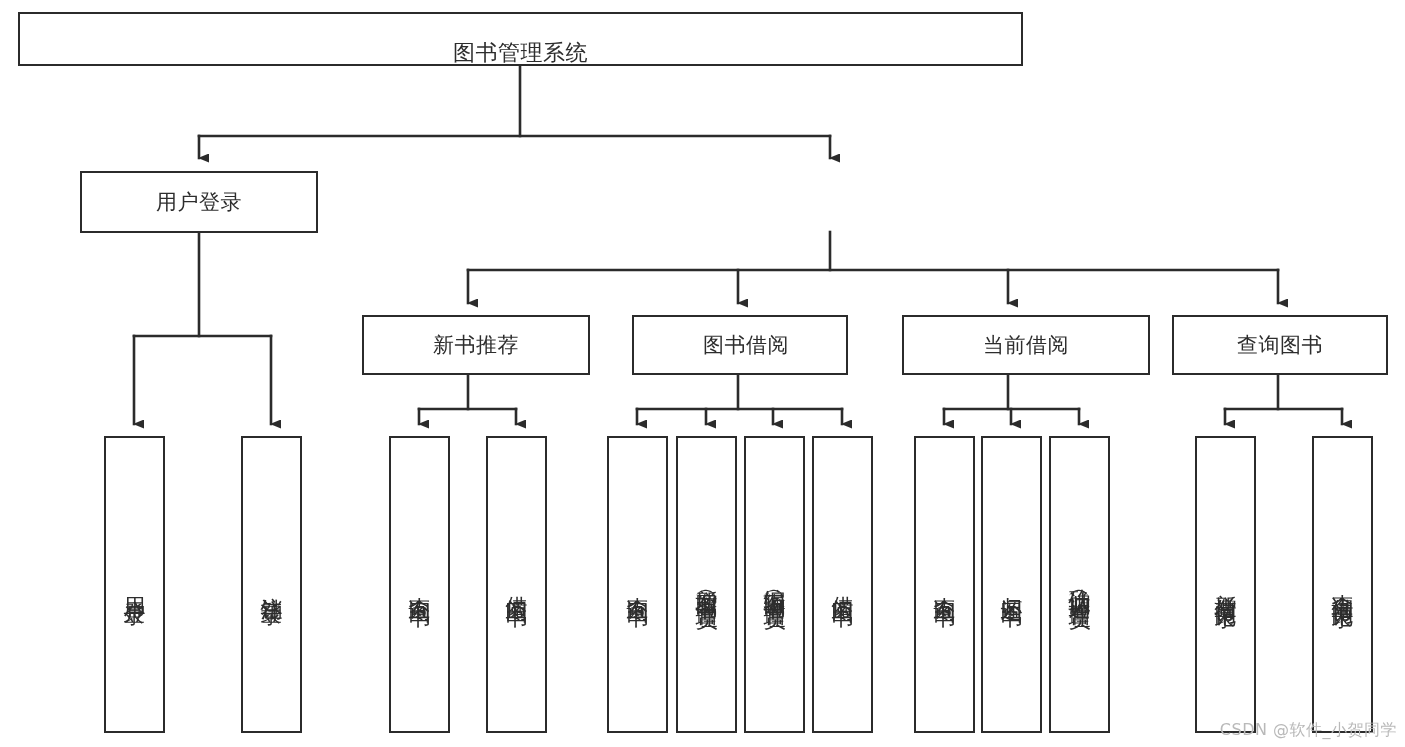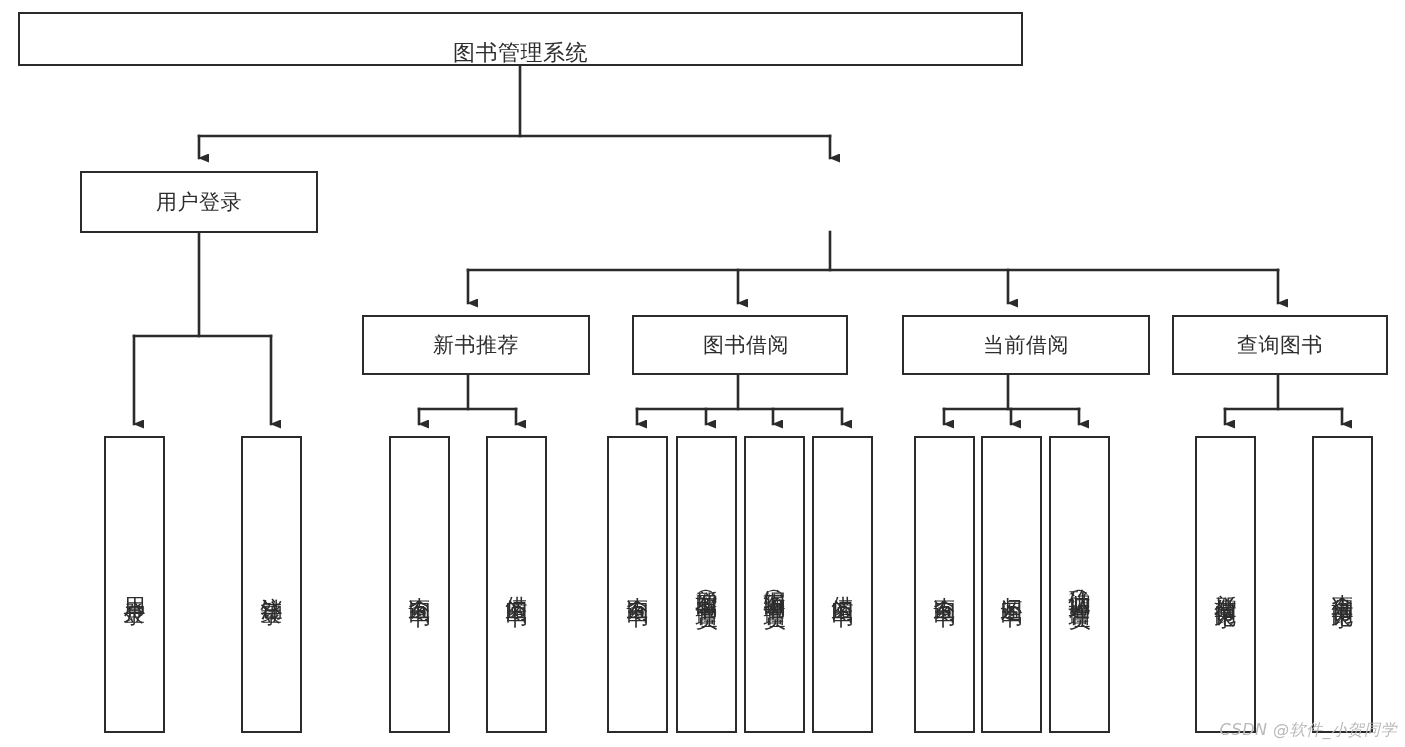--- a/index.html
+++ b/index.html
@@ -67,21 +67,20 @@
   }
   #watermark {
     position: absolute;
     right: 8px;
     bottom: 6px;
     font-size: 16px;
     color: #b9b9b9;
     letter-spacing: 0.5px;
     white-space: nowrap;
     user-select: none;
-    font-style: italic;
   }
 </style>
 </head>
 <body>
 
 <div id="diagram-root">
 
   <svg id="edges-layer" width="1405" height="747" viewBox="0 0 1405 747">
     <defs>
       <marker id="arrowhead" markerWidth="9" markerHeight="11" refX="4.5" refY="10" orient="auto" markerUnits="userSpaceOnUse">

